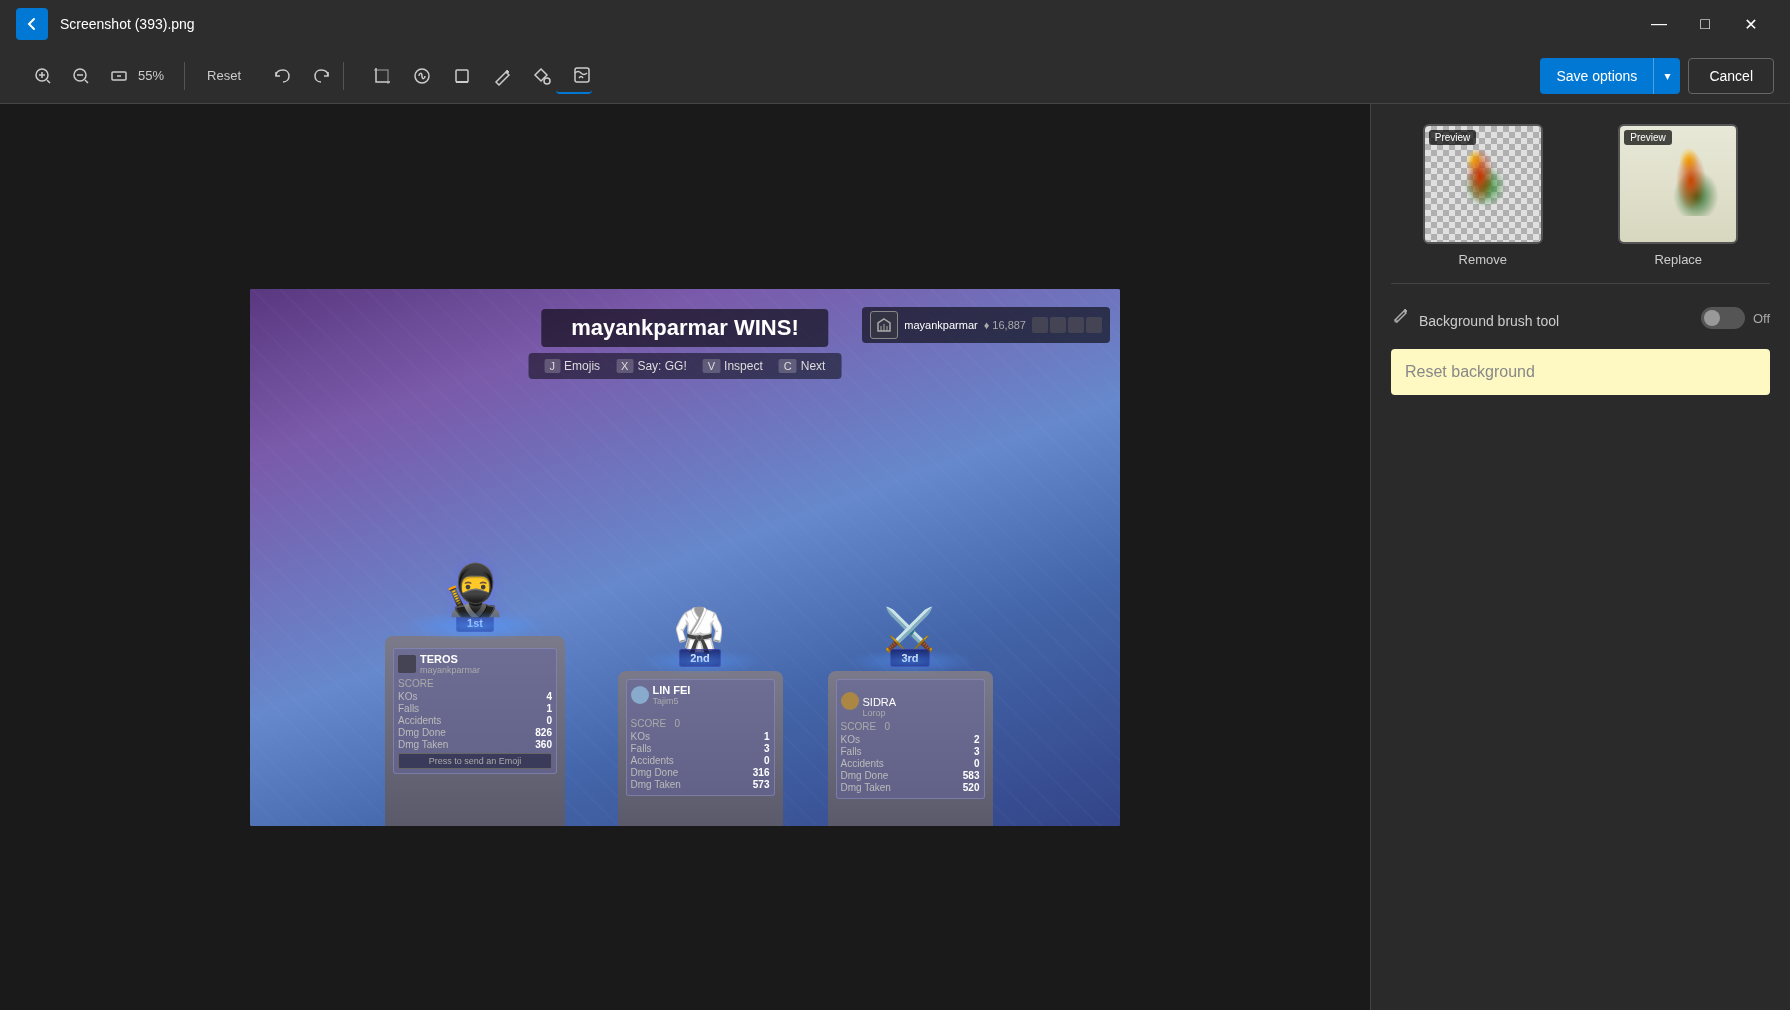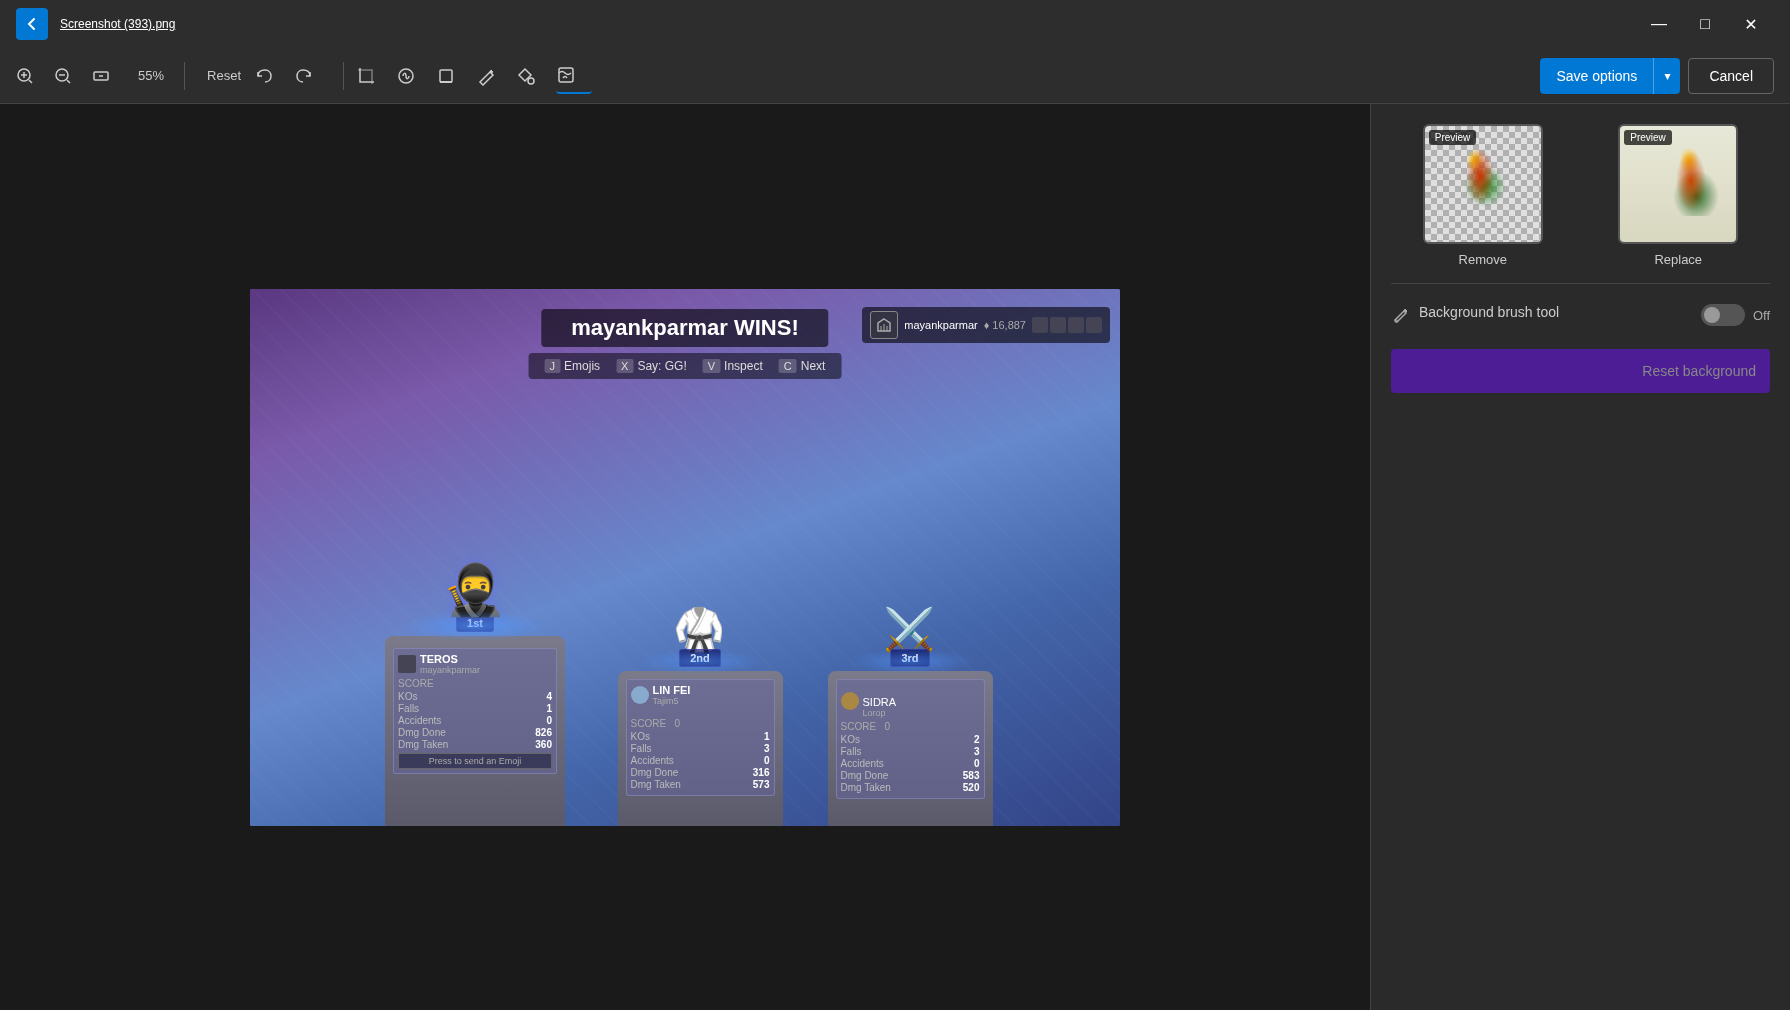--- a/index.html
+++ b/index.html
@@ -25,23 +25,22 @@
       width: 32px;
       height: 32px;
       background: #0078d4;
       border-radius: 4px;
       display: flex;
       align-items: center;
       justify-content: center;
       cursor: pointer;
     }
     .title-bar-title {
-      font-size: 12px;
+      font-size: 14px;
       color: #ffffff;
-      text-decoration: underline;
     }
     .title-bar-controls {
       margin-left: auto;
       display: flex;
       gap: 0;
     }
     .title-bar-btn {
       width: 46px;
       height: 32px;
       background: transparent;
@@ -73,21 +72,21 @@
       width: 36px;
       height: 36px;
       background: transparent;
       border: none;
       border-radius: 4px;
       color: #cccccc;
       font-size: 18px;
       cursor: pointer;
       display: flex;
       align-items: center;
-      justify-content: flex-start;
+      justify-content: flex-end;
     }
     .toolbar-btn.active {
       border-bottom: 2px solid #0078d4;
     }
     .zoom-display {
       padding: 4px 8px;
       font-size: 13px;
       color: #cccccc;
       min-width: 40px;
       text-align: center;
@@ -297,21 +296,21 @@
       text-align: center;
     }
 
     .divider {
       height: 1px;
       background: #444;
     }
 
     .brush-tool-row {
       display: flex;
-      align-items: flex-start;
+      align-items: flex-end;
       gap: 8px;
       padding: 4px 0;
     }
     .brush-icon {
       font-size: 18px;
       color: #aaa;
     }
     .brush-tool-label {
       font-size: 14px;
       color: #cccccc;
@@ -340,27 +339,27 @@
       border-radius: 50%;
     }
     .toggle-label {
       font-size: 13px;
       color: #aaa;
     }
 
     .reset-bg-btn {
       width: 100%;
       padding: 14px;
-      background: #4c1d95;
+      background: #fef9c3;
       border: none;
       border-radius: 4px;
       color: #888;
-      font-size: 14px;
+      font-size: 16px;
       cursor: pointer;
-      text-align: right;
+      text-align: left;
     }
 
     
     .parrot-blur-version {
       width: 100%;
       height: 100%;
       background:
         radial-gradient(ellipse 30px 60px at 60px 50px, #cc3300 0%, transparent 70%),
         radial-gradient(ellipse 20px 30px at 55px 35px, #ffcc00 0%, transparent 60%),
         radial-gradient(ellipse 40px 40px at 65px 65px, #228822 0%, transparent 70%),

